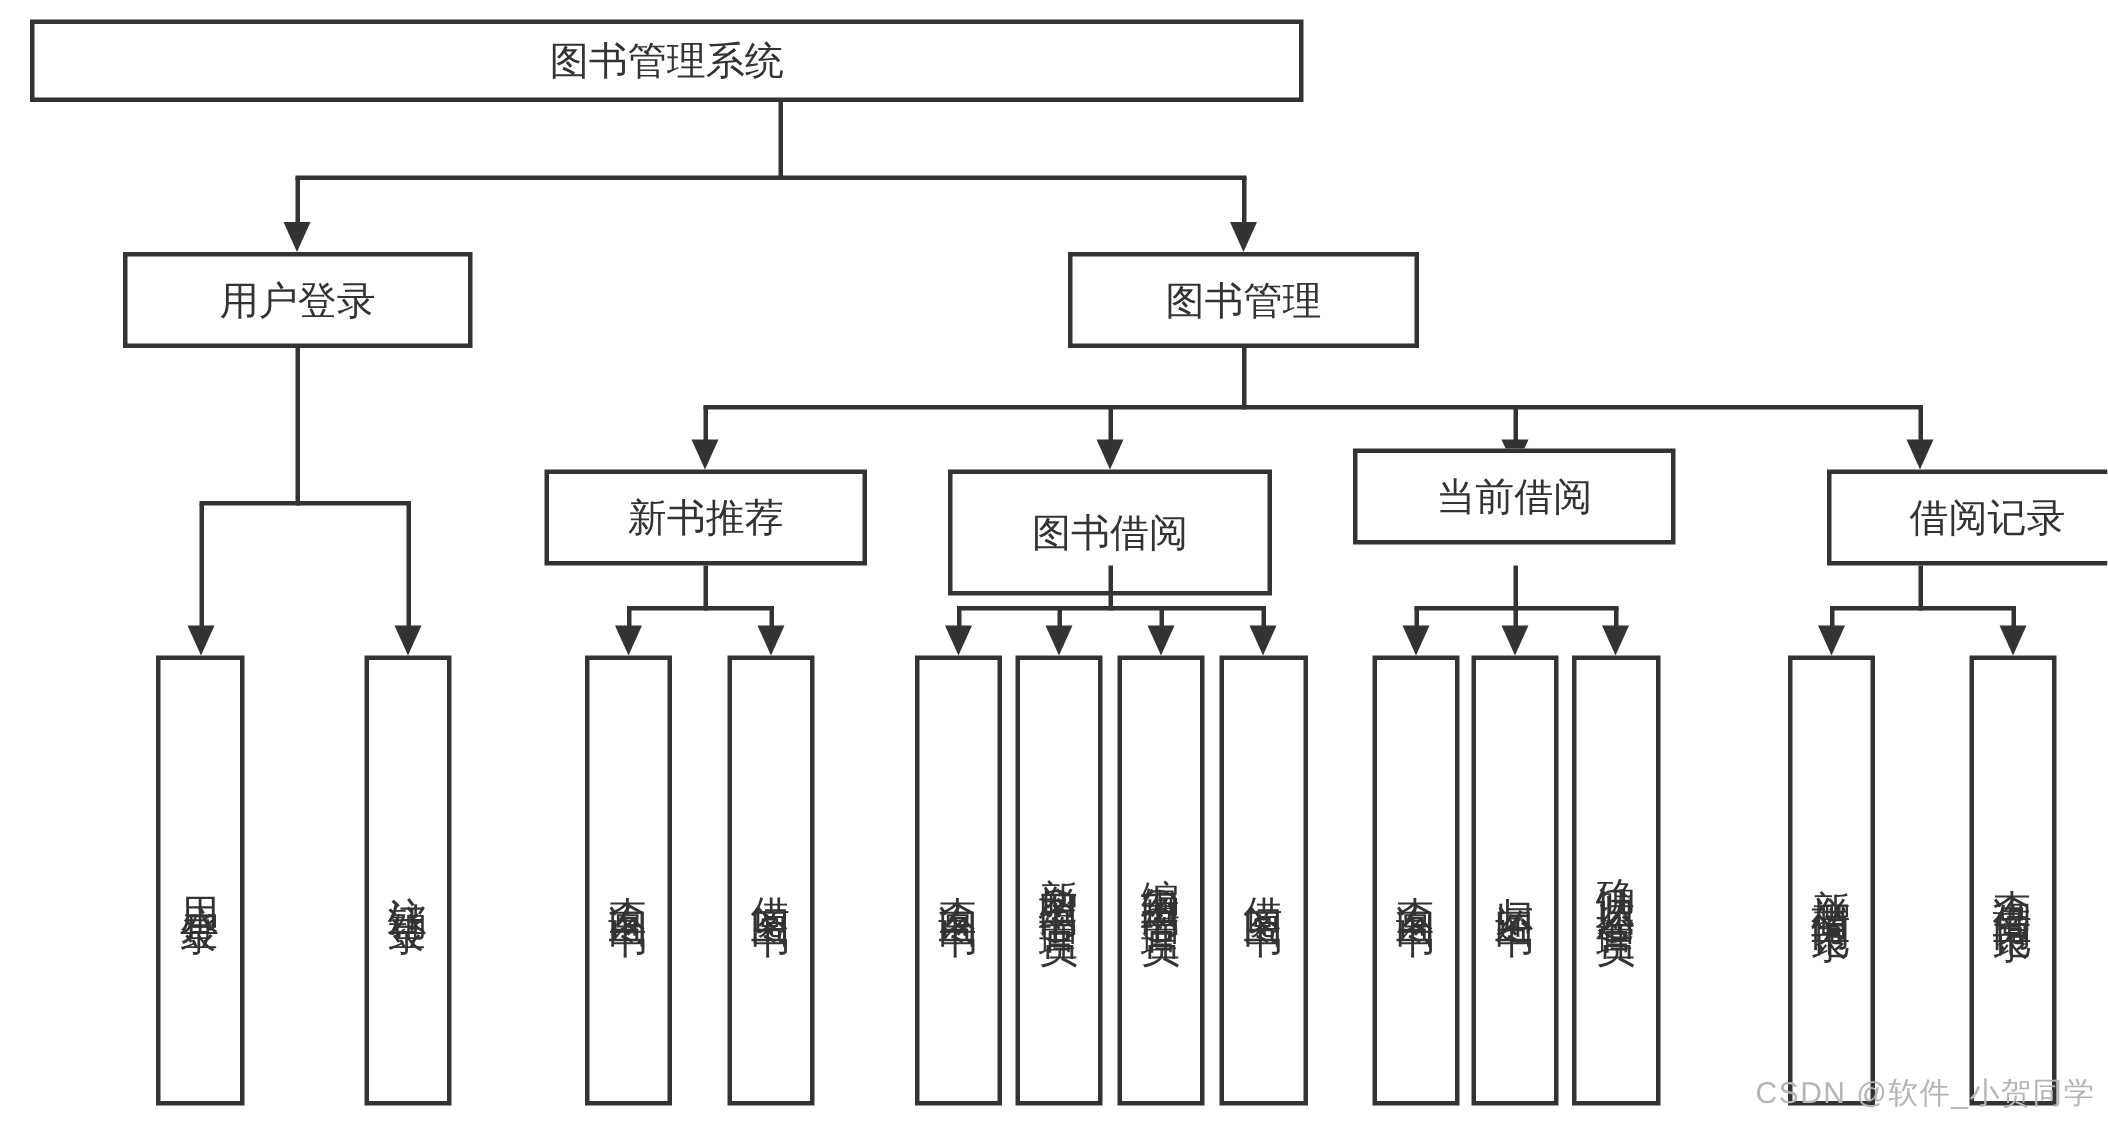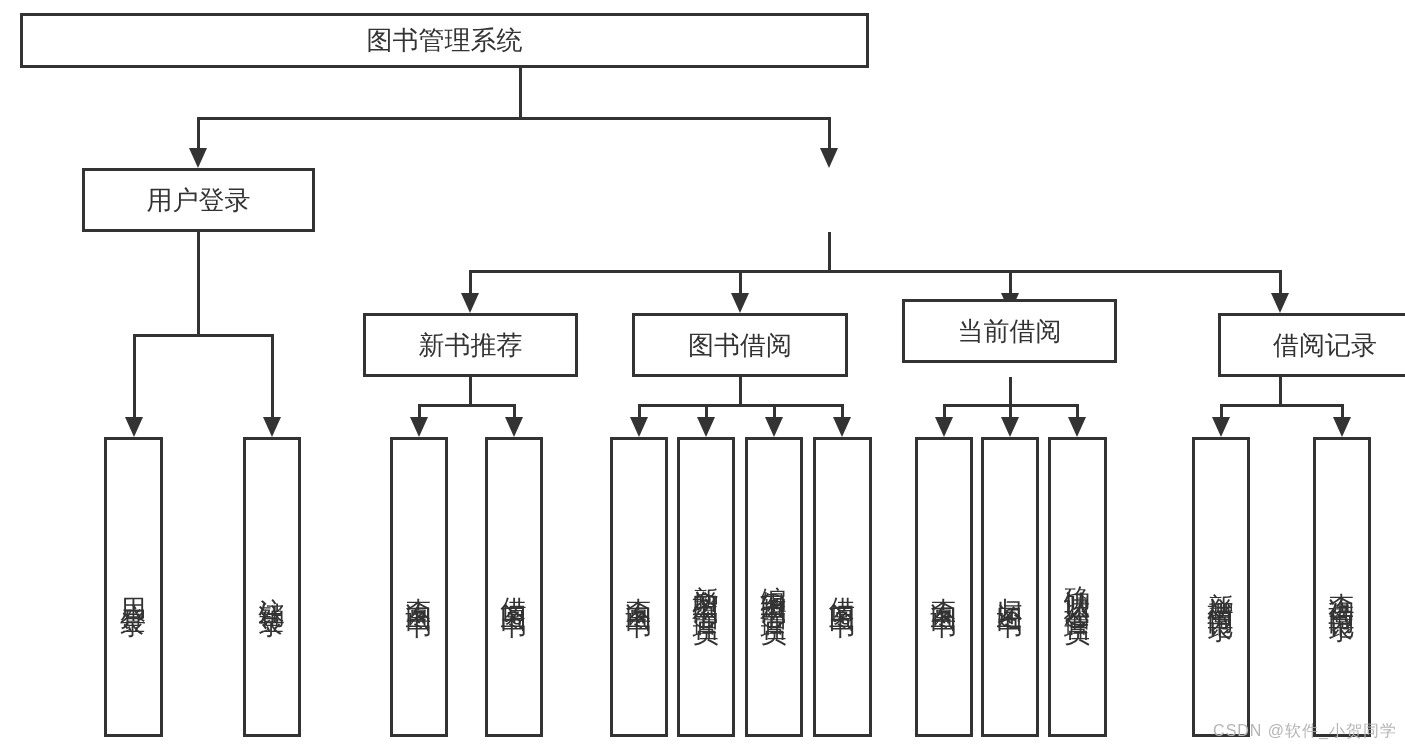--- a/index.html
+++ b/index.html
@@ -39,21 +39,21 @@
   .hline{position:absolute;height:3px;background:var(--line);}
   .arrowhead{
     position:absolute;width:0;height:0;
     border-left:9px solid transparent;
     border-right:9px solid transparent;
     border-top:20px solid var(--line);
   }
   .watermark{
     position:absolute;
     right:8px;bottom:5px;
-    font-size:16px;
+    font-size:20px;
     color:var(--wm);
     letter-spacing:1px;
     white-space:nowrap;
   }
 </style>
 </head>
 <body>
 
 <div class="canvas">
 
@@ -64,20 +64,23 @@
   <div class="vline" style="left:518.5px;top:68px;height:52px"></div>
   <div class="hline" style="left:197px;top:117px;width:634px"></div>
   <div class="vline" style="left:196.5px;top:118px;height:32px"></div>
   <div class="arrowhead" style="left:189px;top:148px"></div>
   <div class="vline" style="left:827.5px;top:118px;height:32px"></div>
   <div class="arrowhead" style="left:820px;top:148px"></div>
 
   <div class="box" style="left:82px;top:168px;width:233px;height:64px">
     <span>用户登录</span>
   </div>
+  <div class="box" style="left:712px;top:168px;width:234px;height:64px">
+    <span>图书管理</span>
+  </div>
 
   <div class="vline" style="left:196.5px;top:232px;height:105px"></div>
   <div class="hline" style="left:132.5px;top:334px;width:141px"></div>
   <div class="vline" style="left:132.5px;top:336px;height:83px"></div>
   <div class="arrowhead" style="left:125px;top:417px"></div>
   <div class="vline" style="left:270.5px;top:336px;height:83px"></div>
   <div class="arrowhead" style="left:263px;top:417px"></div>
 
   <div class="vline" style="left:827.5px;top:232px;height:41px"></div>
   <div class="hline" style="left:468.5px;top:270px;width:813px"></div>
@@ -86,21 +89,21 @@
   <div class="vline" style="left:738.5px;top:271px;height:24px"></div>
   <div class="arrowhead" style="left:731px;top:293px"></div>
   <div class="vline" style="left:1008.5px;top:271px;height:24px"></div>
   <div class="arrowhead" style="left:1001px;top:293px"></div>
   <div class="vline" style="left:1278.5px;top:271px;height:24px"></div>
   <div class="arrowhead" style="left:1271px;top:293px"></div>
 
   <div class="box" style="left:363px;top:313px;width:215px;height:64px">
     <span>新书推荐</span>
   </div>
-  <div class="box" style="left:632px;top:313px;width:216px;height:64px">
+  <div class="box" style="left:632px;top:313px;width:216px;height:84px">
     <span>图书借阅</span>
   </div>
   <div class="box" style="left:902px;top:299px;width:215px;height:64px">
     <span>当前借阅</span>
   </div>
   <div class="box" style="left:1218px;top:313px;width:214px;height:64px">
     <span>借阅记录</span>
   </div>
 
   <div class="vline" style="left:468.5px;top:377px;height:30px"></div>

